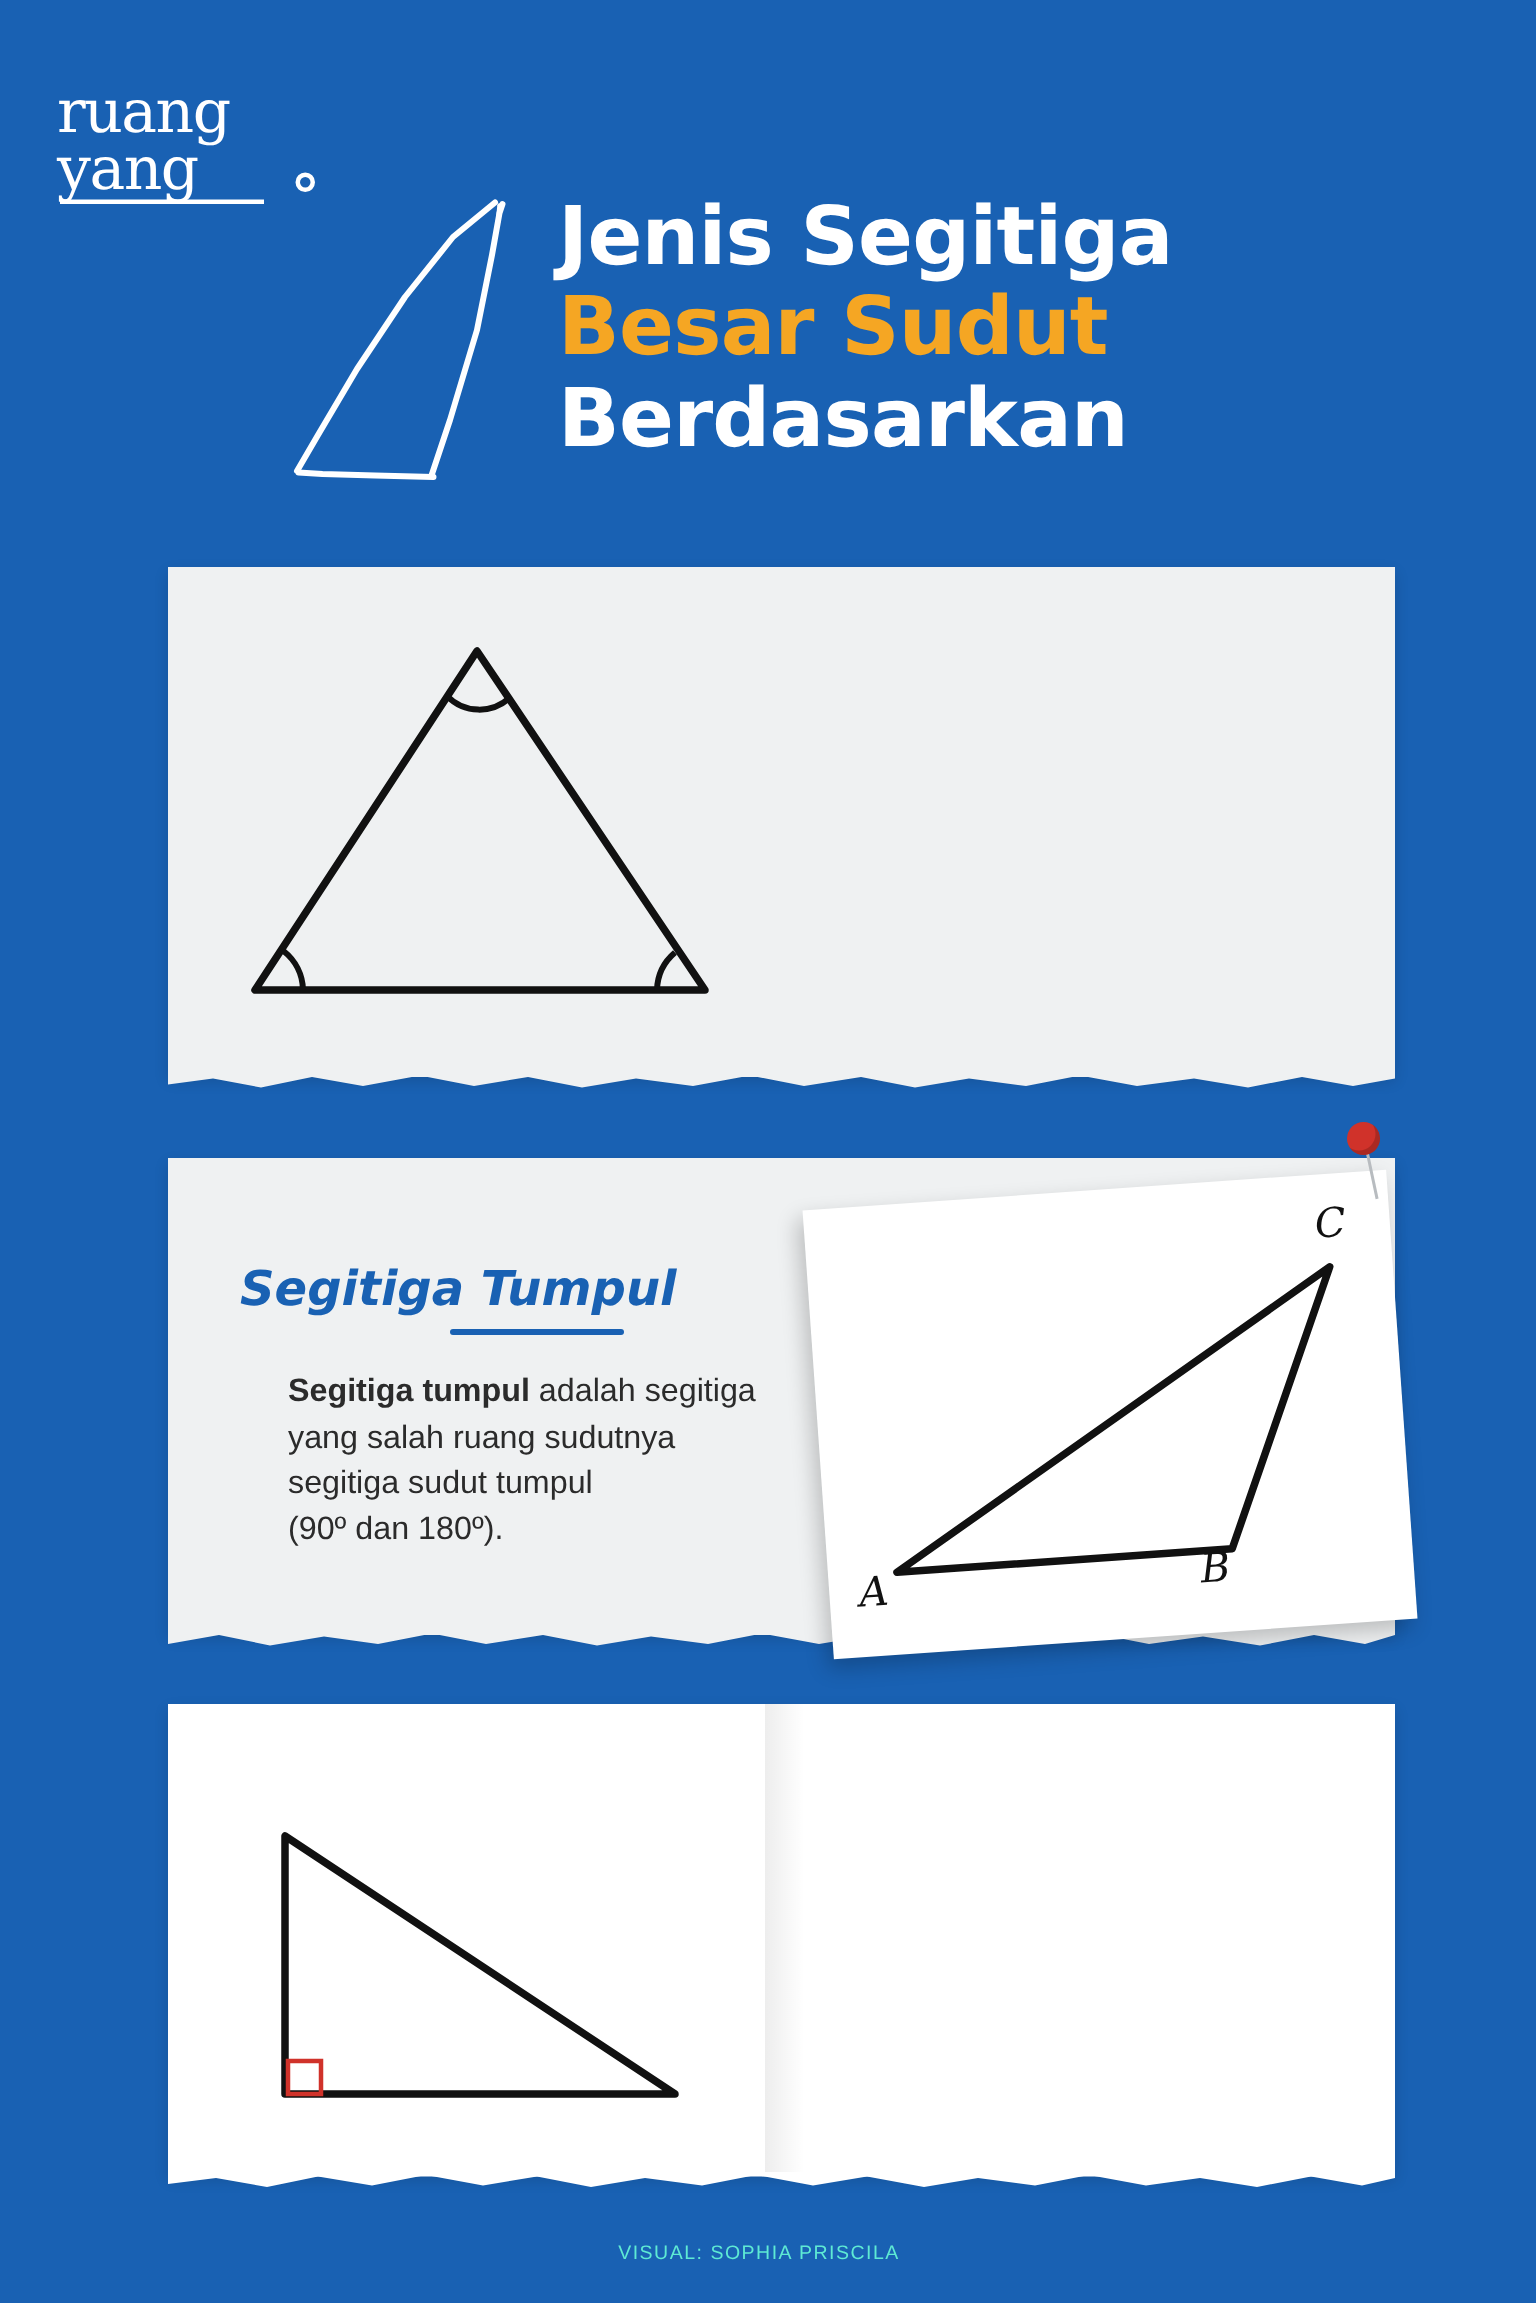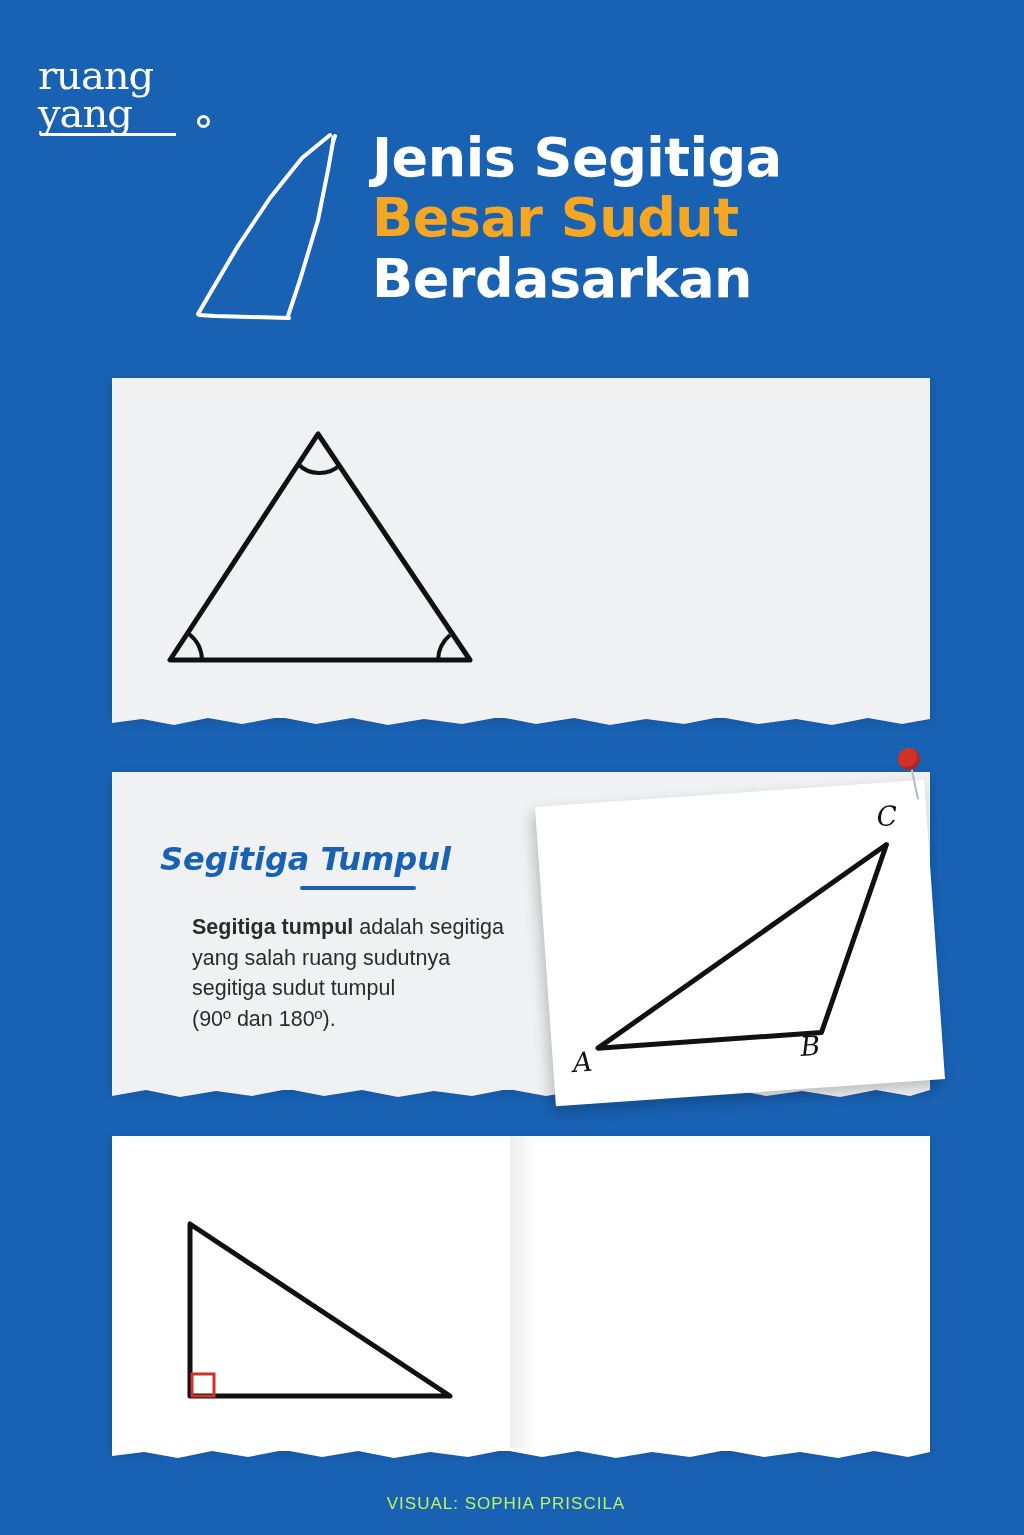--- a/index.html
+++ b/index.html
@@ -230,23 +230,23 @@
   }
 
   
   .footer {
     position: absolute;
     left: 0;
     top: 1494px;
     width: 1012px;
     text-align: center;
     font-family: "Liberation Sans", sans-serif;
-    font-size: 17px;
+    font-size: 13px;
     letter-spacing: 1px;
-    color: #bef264;
+    color: #5eead4;
   }
 </style>
 </head>
 <body>
 
 <div class="logo">
   <div class="logo-line1">ruang</div>
   <div class="logo-line2">
     <span>yang</span>
     <span class="logo-dot"></span>

